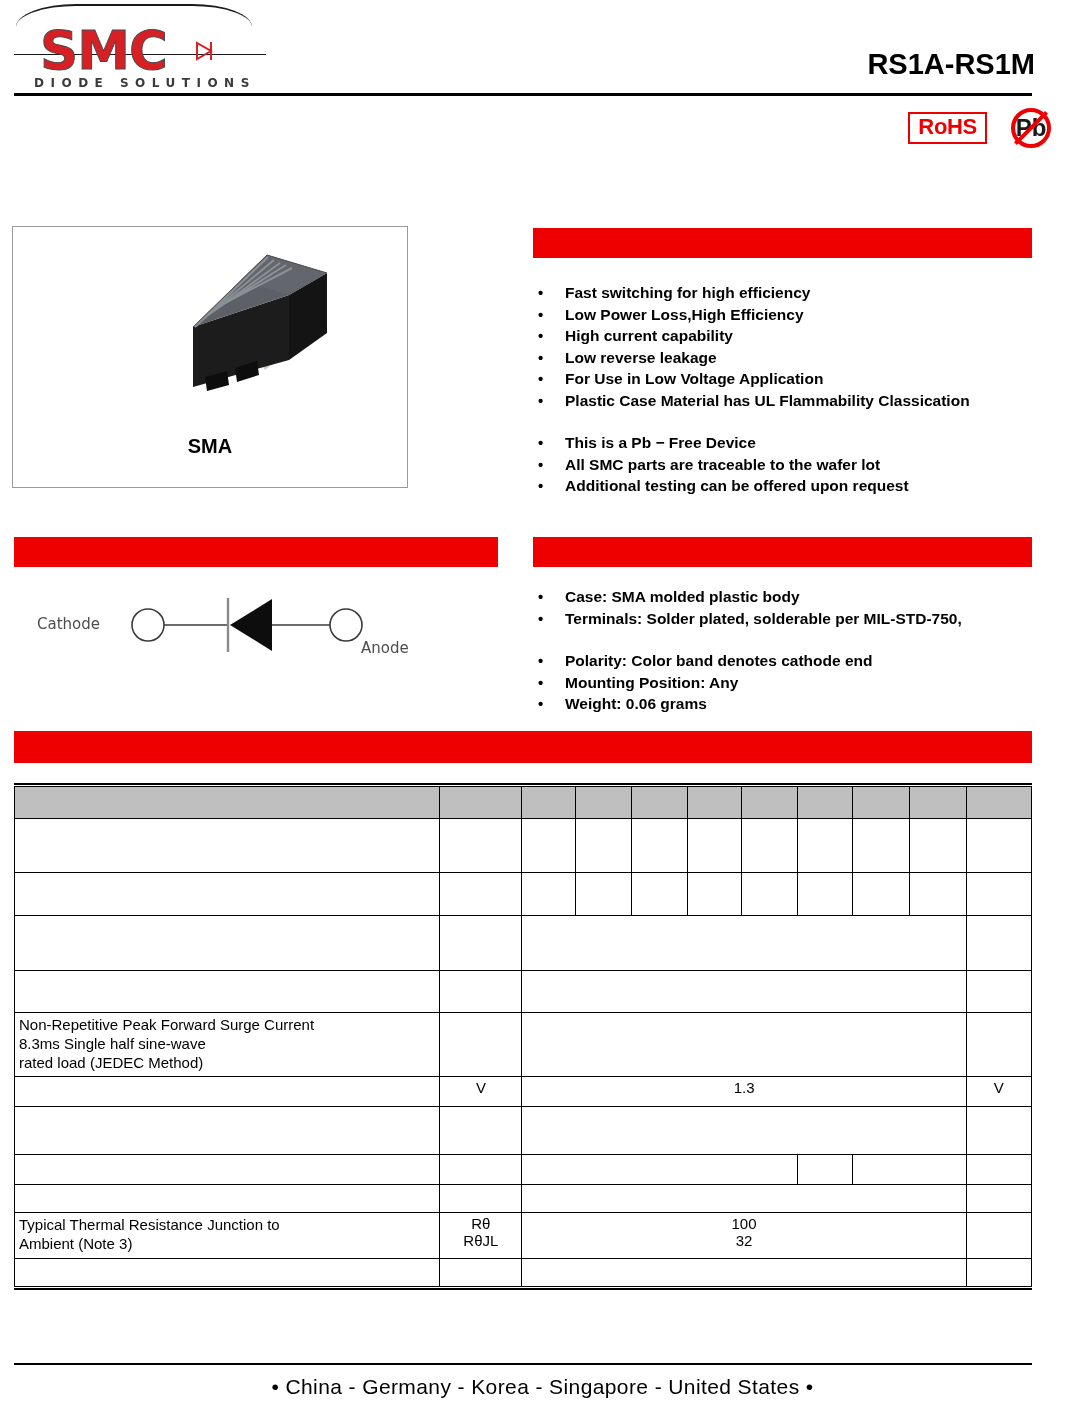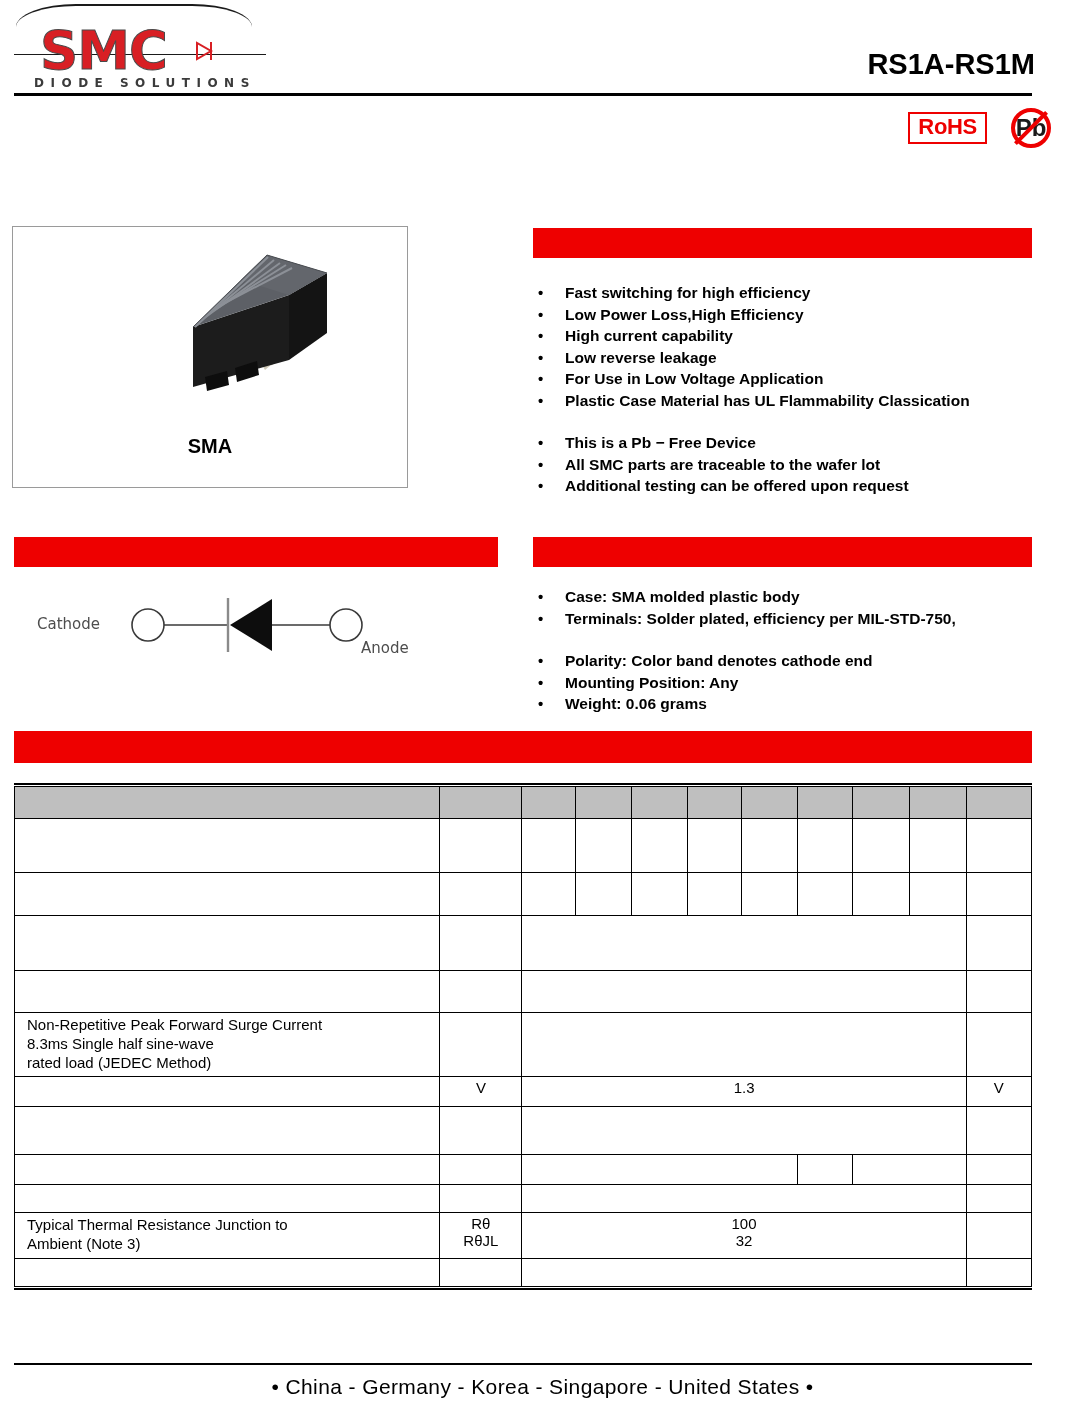--- a/index.html
+++ b/index.html
@@ -231,21 +231,21 @@
     border: 1px solid #000000;
     padding: 2px 4px;
     vertical-align: top;
     text-align: center;
     font-weight: normal;
     box-sizing: border-box;
     overflow: hidden;
   }
   table.ratings td.desc {
     text-align: left;
-    padding-left: 12px;
+    padding-left: 4px;
     line-height: 19px;
   }
   table.ratings tr.hdr td {
     background: #bfbfbf;
     height: 32px;
   }
   .tbl-top-rule, .tbl-bot-rule {
     width: 1018px;
     height: 2px;
     background: #000;
@@ -381,21 +381,21 @@
 </div>
 
 <div class="redbar" id="bar-mechanical"></div>
 <div class="bullets" id="mechanical-list">
     <div class="bullet-item">
       <span class="dot">•</span>
       <span>Case: SMA molded plastic body</span>
     </div>
     <div class="bullet-item">
       <span class="dot">•</span>
-      <span>Terminals: Solder plated, efficiency per MIL-STD-750,</span>
+      <span>Terminals: Solder plated, solderable per MIL-STD-750,</span>
     </div>
     <div class="bullet-spacer"></div>
     <div class="bullet-item">
       <span class="dot">•</span>
       <span>Polarity: Color band denotes cathode end</span>
     </div>
     <div class="bullet-item">
       <span class="dot">•</span>
       <span>Mounting Position: Any</span>
     </div>

